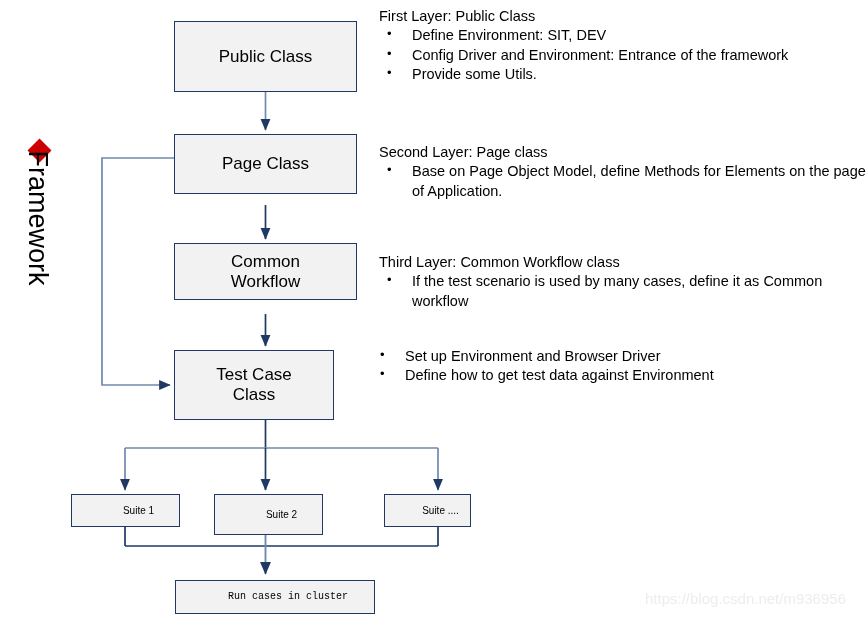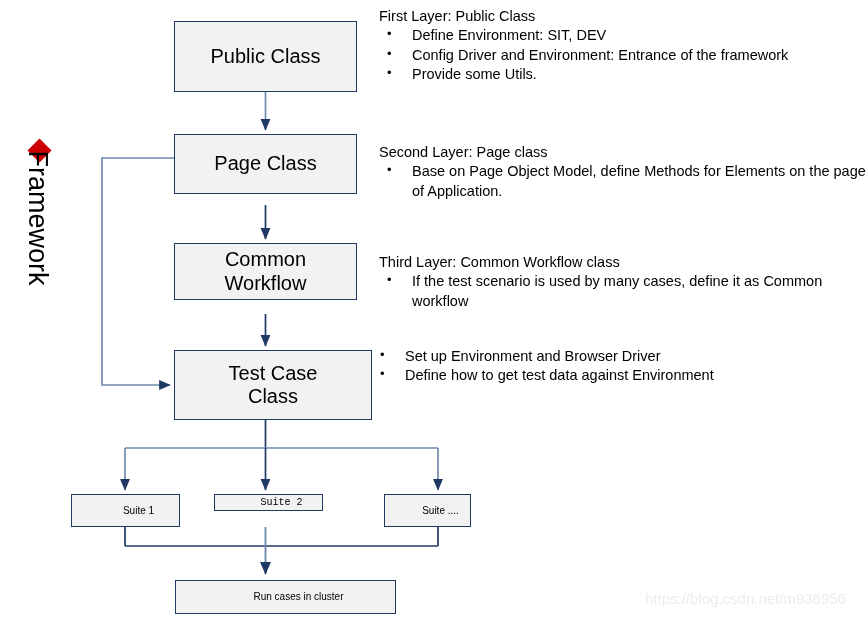--- a/index.html
+++ b/index.html
@@ -34,32 +34,32 @@
     background: #F2F2F2;
     border: 1.5px solid #1F3864;
     display: flex;
     align-items: center;
     justify-content: center;
     text-align: center;
     color: #000000;
     line-height: 1.16;
     z-index: 3;
   }
-  .node.big  { font-size: 20px; }
+  .node.big  { font-size: 17px; }
   .node.small{ font-size: 10px; padding-left: 26px; }
 
   #node-public   { left:174px; top:21px;  width:183px; height:71px; }
   #node-page     { left:174px; top:134px; width:183px; height:60px; }
   #node-common   { left:174px; top:243px; width:183px; height:57px; }
-  #node-testcase { left:174px; top:350px; width:198px; height:70px; }
+  #node-testcase { left:174px; top:350px; width:160px; height:70px; }
 
   #node-suite1 { left:71px;  top:494px; width:109px; height:33px; }
-  #node-suite2 { left:214px; top:494px; width:109px; height:17px;font-family:Liberation Mono, monospace; }
+  #node-suite2 { left:214px; top:494px; width:109px; height:41px; }
   #node-suite3 { left:384px; top:494px; width:87px; height:33px; }
-  #node-run    { left:175px; top:580px; width:221px; height:34px; }
+  #node-run    { left:175px; top:580px; width:200px; height:34px;font-family:Liberation Mono, monospace; }
 
   
   .ann {
     position: absolute;
     color: #000000;
     font-size: 14.5px;
     line-height: 1.33;
     z-index: 2;
     width: 490px;
   }

